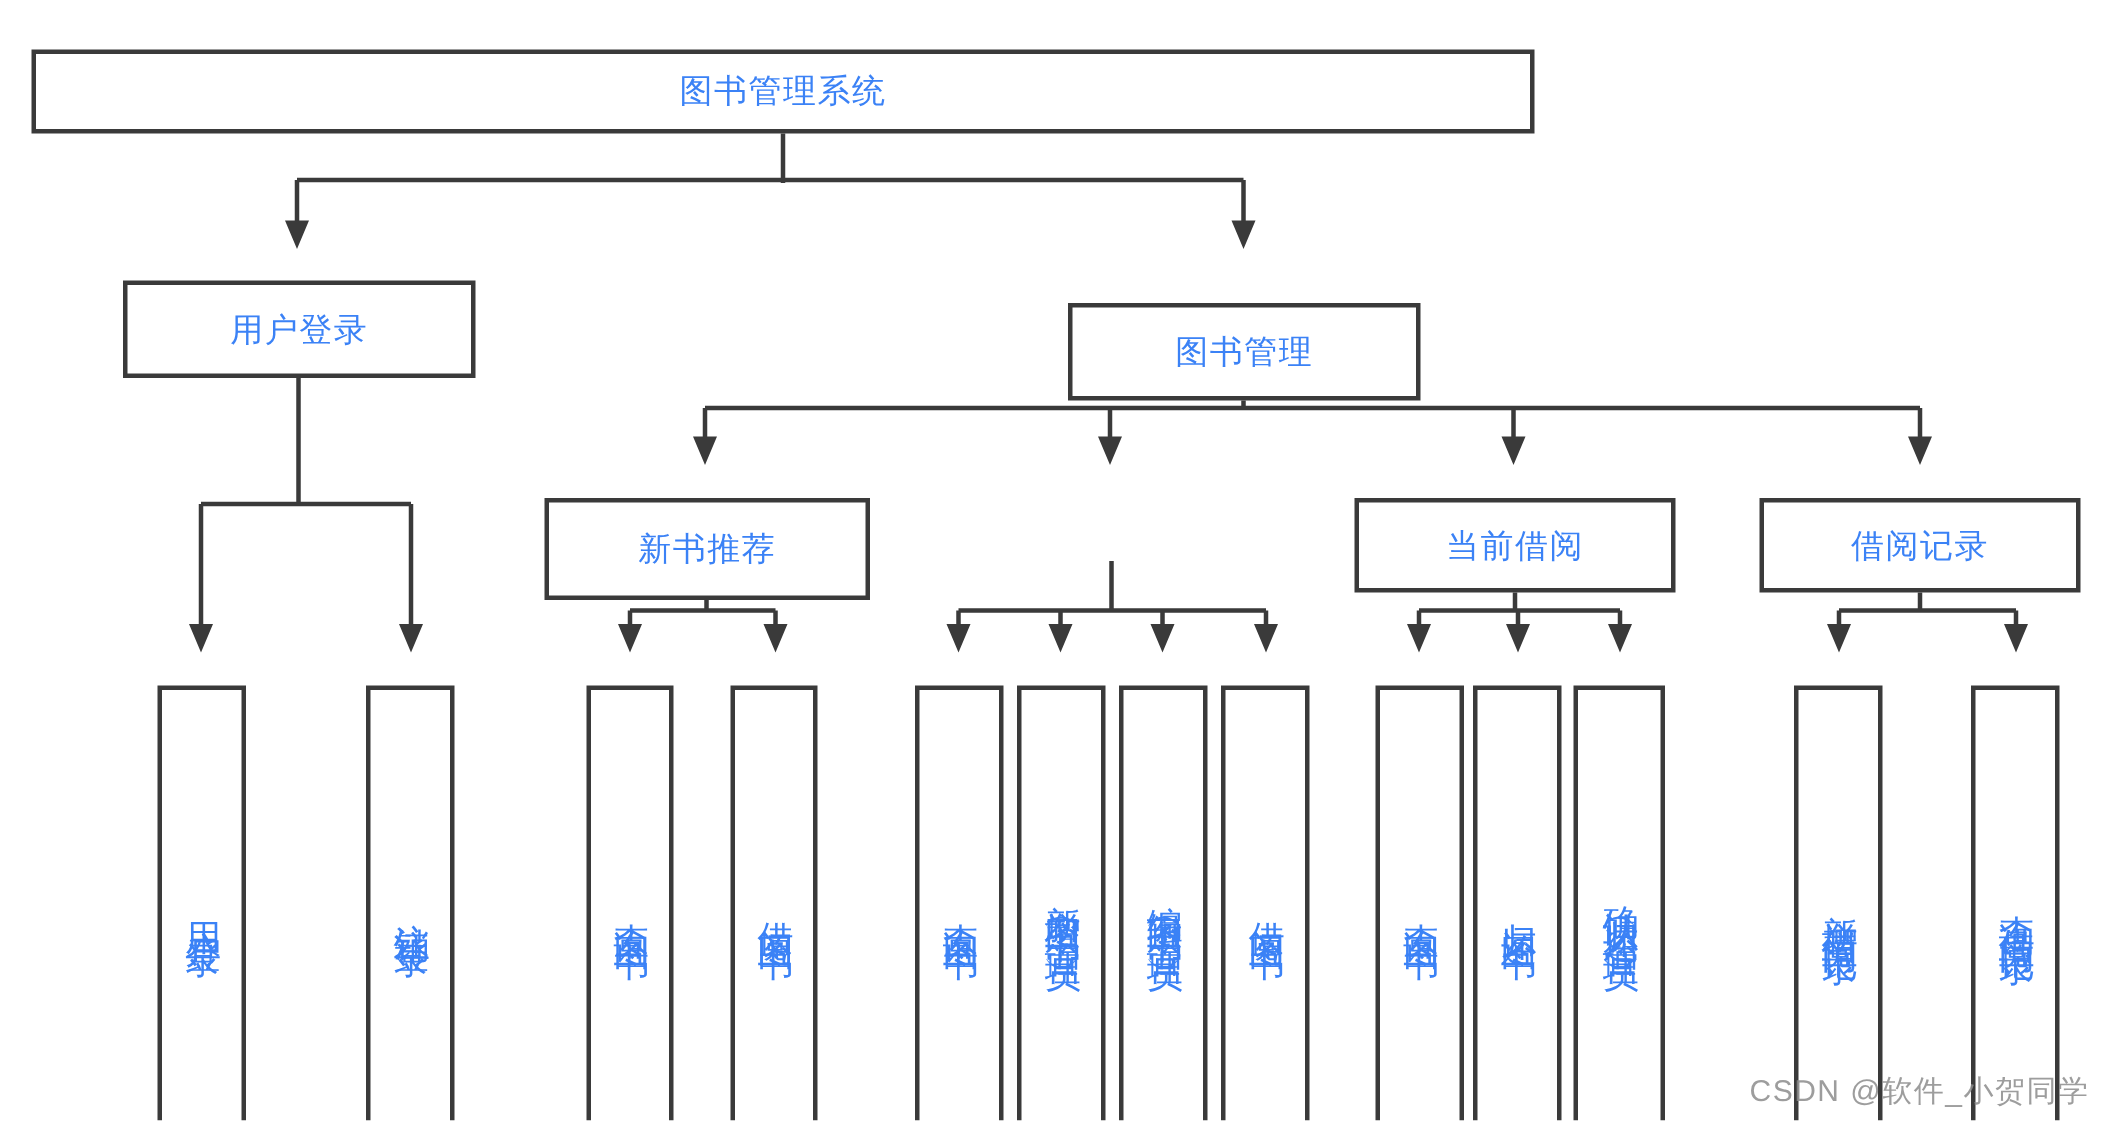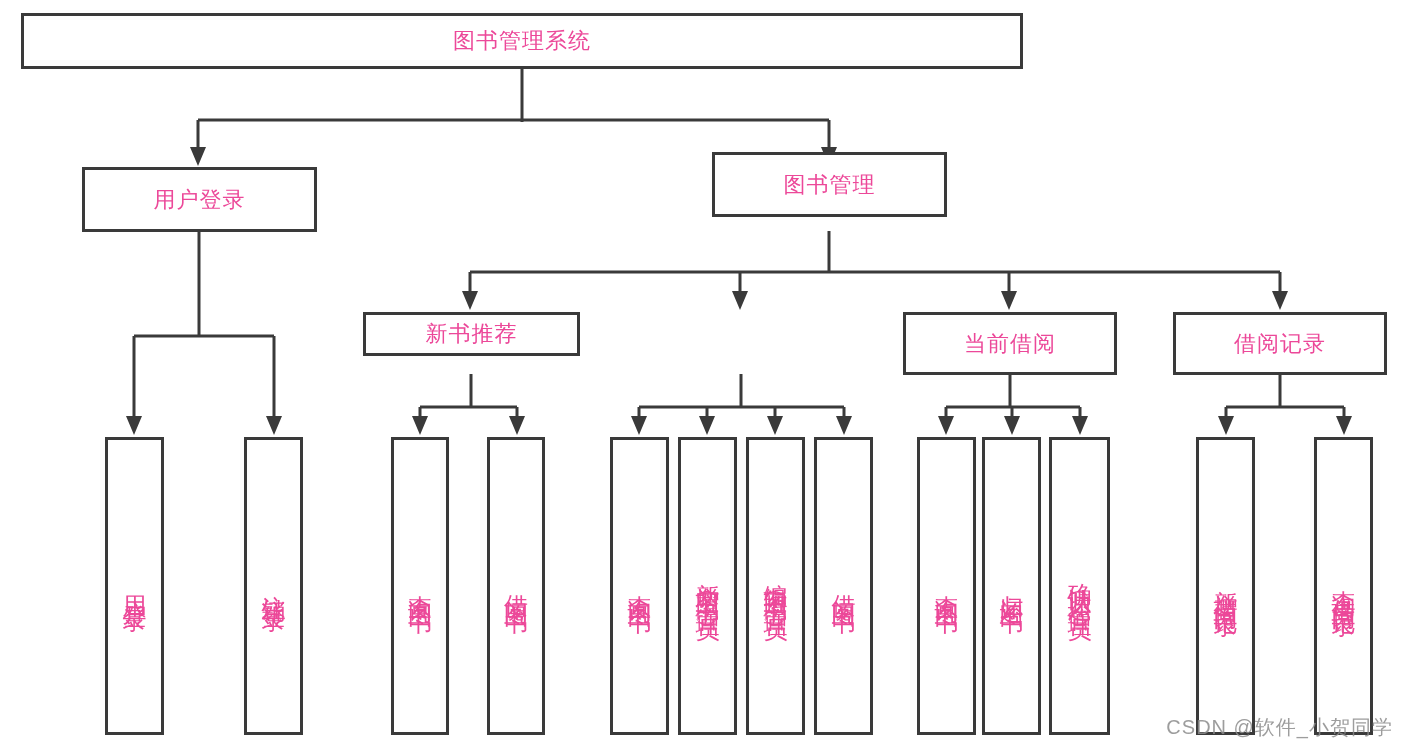--- a/index.html
+++ b/index.html
@@ -24,41 +24,42 @@
     pointer-events: none;
   }
   .box {
     position: absolute;
     box-sizing: border-box;
     border: 3px solid #3a3a3a;
     background: #ffffff;
     display: flex;
     align-items: center;
     justify-content: center;
-    color: #ec4899;
+    color: #3b82f6;
+    margin-top: 20px;
   }
   .hbox {
     font-size: 22px;
     letter-spacing: 1px;
     white-space: nowrap;
   }
   .vbox {
     font-size: 24px;
     writing-mode: vertical-rl;
     text-orientation: mixed;
     letter-spacing: 5px;
     line-height: 1;
   }
   
   .n-root      { left: 21px;   top: 13px;  width: 1002px; height: 56px; }
   
   .n-user      { left: 82px;   top: 167px; width: 235px;  height: 65px; }
-  .n-mgmt      { left: 712px;  top: 152px; width: 235px;  height: 65px; }
+  .n-mgmt      { left: 712px;  top: 182px; width: 235px;  height: 65px; }
   
-  .n-rec       { left: 363px;  top: 312px; width: 217px;  height: 44px; }
+  .n-rec       { left: 363px;  top: 312px; width: 217px;  height: 68px; }
   .n-borrow    { left: 634px;  top: 312px; width: 214px;  height: 63px; }
   .n-current   { left: 903px;  top: 312px; width: 214px;  height: 63px; }
   .n-records   { left: 1173px; top: 312px; width: 214px;  height: 63px; }
   
   .leaf        { top: 437px; height: 298px; width: 59px; }
   .l-userlogin { left: 105px; }
   .l-logout    { left: 244px; }
   .l-g2-query  { left: 391px; width: 58px; }
   .l-g2-borrow { left: 487px; width: 58px; }
   .l-g3-query  { left: 610px; }

